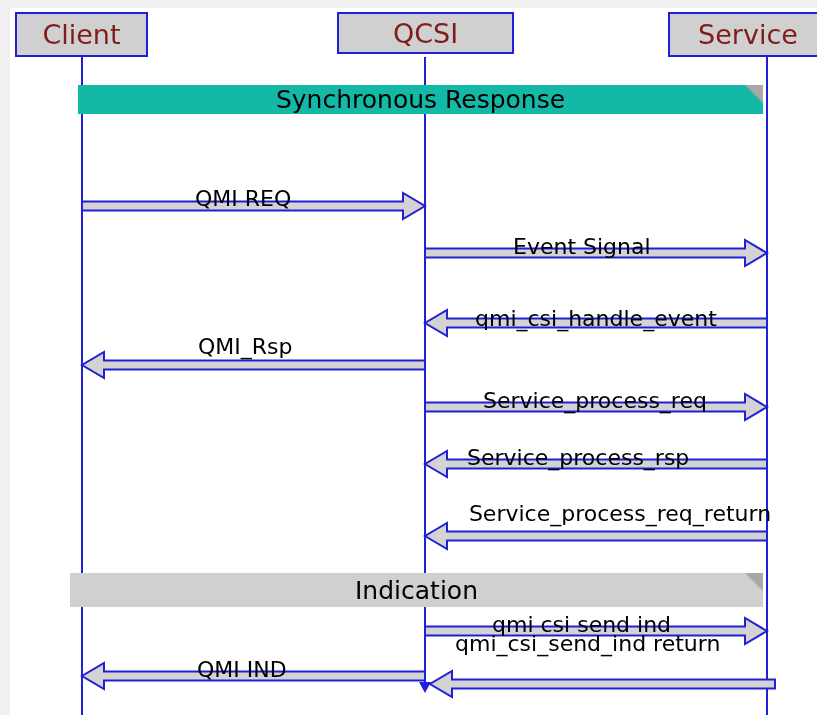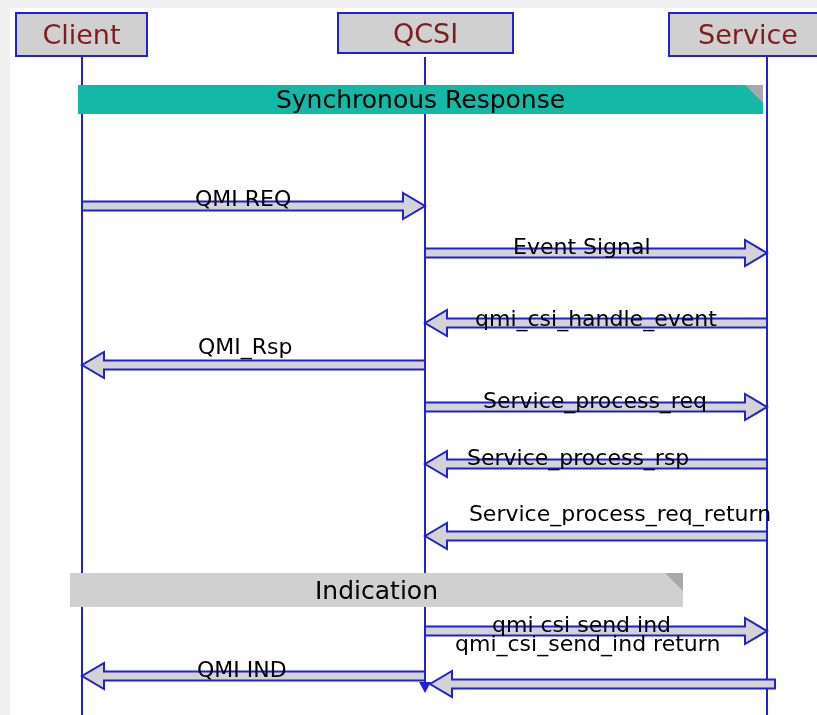--- a/index.html
+++ b/index.html
@@ -120,21 +120,21 @@
       <div class="lifeline" style="left: 81px; top: 57px; height: 658px; background: rgb(32, 32, 216);"></div>
       <div class="lifeline" style="left: 424px; top: 57px; height: 625px; background: rgb(32, 32, 216);"></div>
       <div class="lifeline-tip" style="left: 419px; top: 682px; border-top-color: rgb(32, 32, 216);"></div>
       <div class="lifeline" style="left: 766px; top: 57px; height: 658px; background: rgb(32, 32, 216);"></div>
     </div>
   <div id="bands-layer">
       <div class="band" style="left: 78px; top: 85px; width: 685px; height: 29px; background: #14b8a6;">
         <span>Synchronous   Response</span>
         <i class="fold" style="border-top-color: rgb(168, 168, 168);"></i>
       </div>
-      <div class="band" style="left: 70px; top: 573px; width: 613px; height: 34px; background: rgb(208, 208, 208);">
+      <div class="band" style="left: 70px; top: 573px; width: 693px; height: 34px; background: rgb(208, 208, 208);">
         <span>Indication</span>
         <i class="fold" style="border-top-color: rgb(168, 168, 168);"></i>
       </div>
     </div>
   <div id="messages-layer">
       <div class="msg" style="left: 82px; top: 191px; width: 343px; height: 30px;">
         <svg width="343" height="30" viewBox="0 0 343 30">
           <polygon points="0,10.5 321,10.5 321,2 343,15 321,28 321,19.5 0,19.5" fill="#d3d3d3" stroke="#2020d8" stroke-width="2" stroke-linejoin="miter"></polygon>
         </svg>
       </div>

